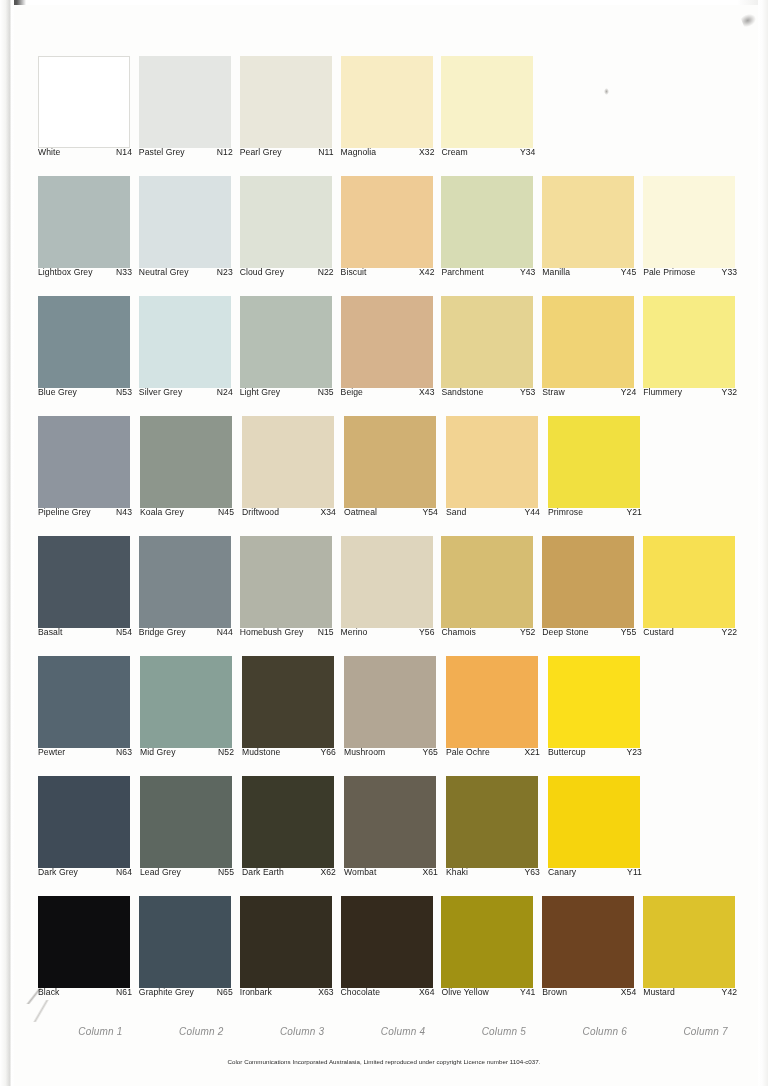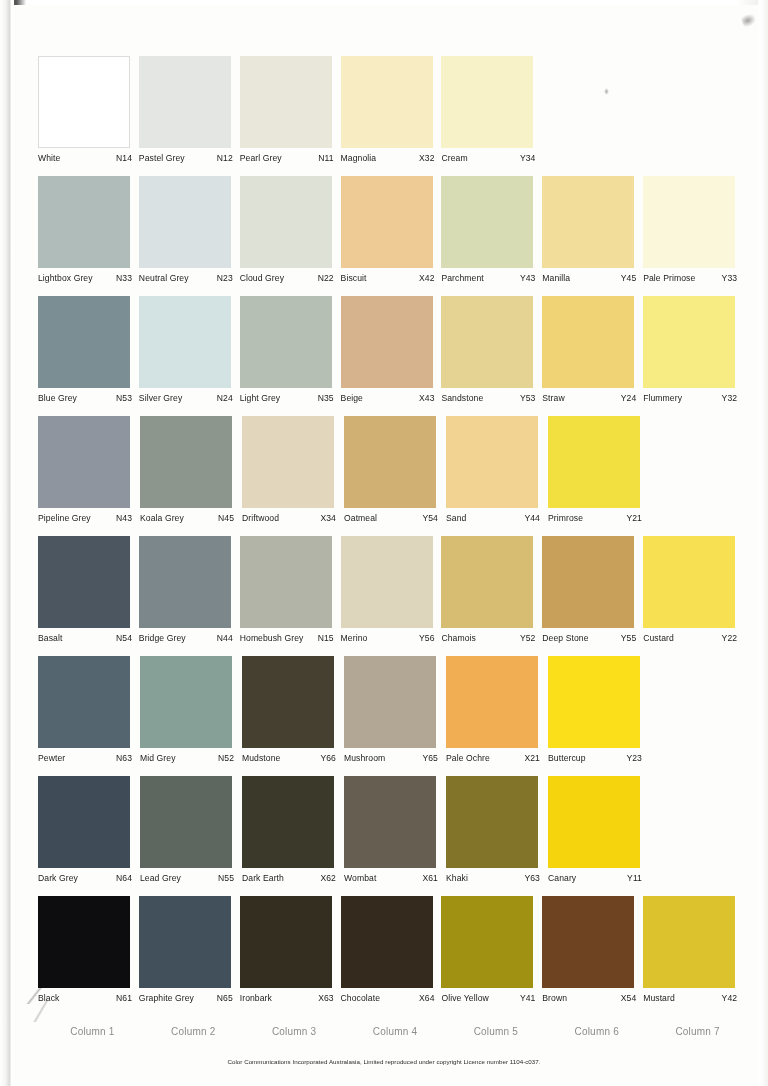--- a/index.html
+++ b/index.html
@@ -100,37 +100,37 @@
   .chip.outlined {
     border: 1px solid #dcdcd8;
     width: 92px;
     height: 92px;
   }
   .caption {
     display: flex;
     justify-content: space-between;
     align-items: baseline;
     width: 94px;
-    margin-top: 6px;
     font-size: 8.6px;
     letter-spacing: .01em;
     line-height: 1;
     color: #1b1b1b;
     white-space: nowrap;
   }
   .cap-name { font-size: 8.6px; }
   .cap-code { font-size: 8.6px; }
 
   
   .col-labels {
     position: absolute;
-    left: 42px;
+    left: 50px;
     top: 1026px;
     width: 706px;
     display: flex;
+    font-style: italic;
   }
   .col-label {
     width: 102px;
     text-align: center;
     font-size: 10px;
     color: #8c8c8c;
     letter-spacing: .02em;
   }
 
   .copyright {

